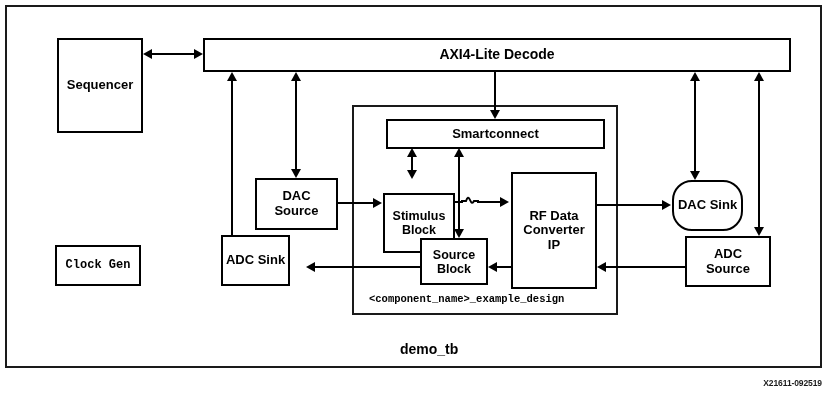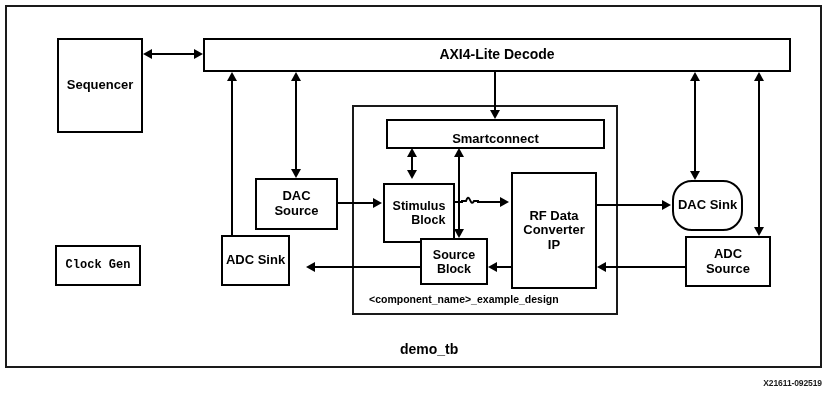--- a/index.html
+++ b/index.html
@@ -65,31 +65,32 @@
   }
   #label-demo-tb {
     left: 400px;
     top: 341px;
     font-size: 14px;
   }
   #label-example-design {
     left: 369px;
     top: 293px;
     font-size: 10.5px;
+    font-family: Liberation Mono, monospace;
   }
 
   
   #box-sequencer      { left:57px;  top:38px;  width:86px;  height:95px;  font-size:13px; }
   #box-axi-decode     { left:203px; top:38px;  width:588px; height:34px;  font-size:14px; }
   #box-real-probes    { left:55px;  top:193px; width:86px;  height:41px;  font-size:12px; }
   #box-clock-gen      { left:55px;  top:245px; width:86px;  height:41px;  font-size:12px;font-family:Liberation Mono, monospace; }
   #box-dac-source     { left:255px; top:178px; width:83px;  height:52px;  font-size:13px; }
   #box-adc-sink       { left:221px; top:235px; width:69px;  height:51px;  font-size:13px; }
-  #box-smartconnect   { left:386px; top:119px; width:219px; height:30px;  font-size:13px;align-items:flex-end; }
-  #box-stimulus       { left:383px; top:183px; width:72px;  height:60px;  font-size:12.5px;text-align:right; }
+  #box-smartconnect   { left:386px; top:119px; width:219px; height:30px;  font-size:13px; }
+  #box-stimulus       { left:383px; top:193px; width:72px;  height:60px;  font-size:12.5px; }
   #box-capture        { left:420px; top:238px; width:68px;  height:47px;  font-size:12.5px; }
   #box-rfdc           { left:511px; top:172px; width:86px;  height:117px; font-size:13px; }
   #box-dac-sink       { left:672px; top:180px; width:71px;  height:51px;  font-size:13px;border-radius:20px; }
   #box-adc-source     { left:685px; top:236px; width:86px;  height:51px;  font-size:13px; }
 
   
   .wire {
     position: absolute;
     background: #000000;
     z-index: 4;

